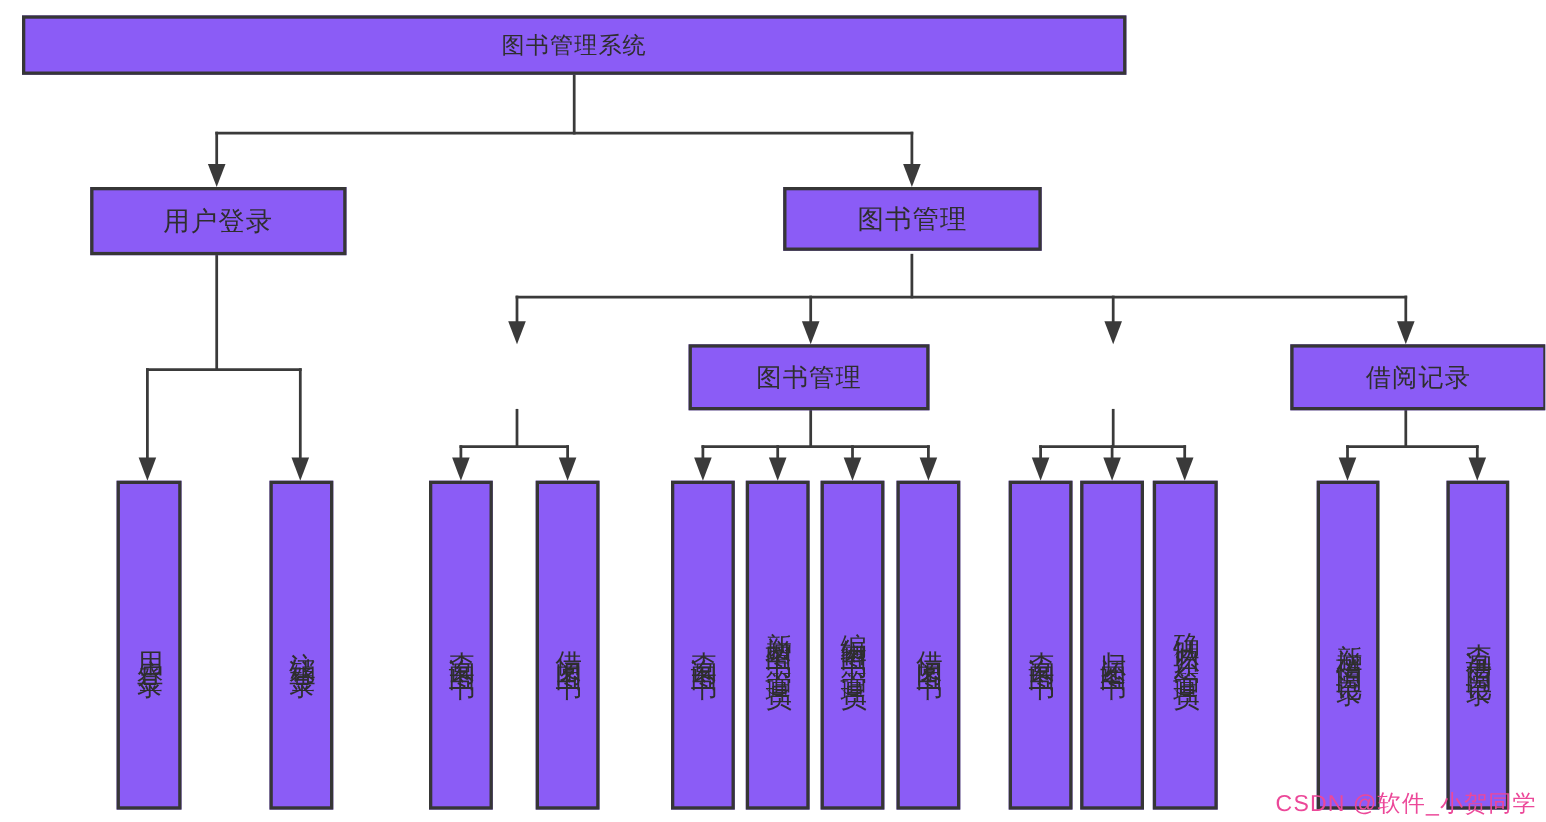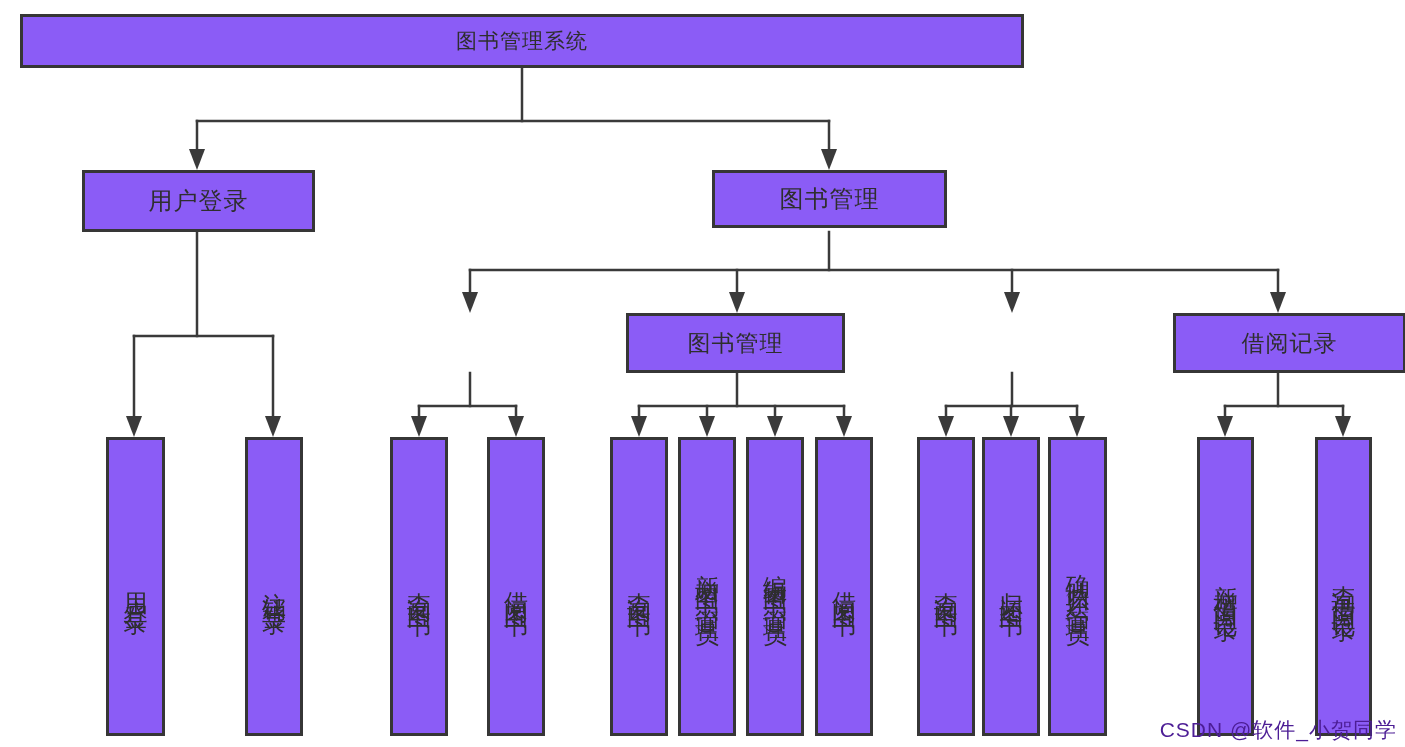--- a/index.html
+++ b/index.html
@@ -38,21 +38,21 @@
     font-size: 24px;
     letter-spacing: 7px;
     line-height: 1;
   }
   #watermark {
     position: absolute;
     right: 8px;
     top: 716px;
     z-index: 2;
     font-size: 21px;
-    color: #4c1d95;
+    color: #ec4899;
     letter-spacing: 1px;
     white-space: nowrap;
   }
 </style>
 </head>
 <body>
 
 <div id="canvas">
 
   <svg id="wires" viewBox="0 0 1405 747">

